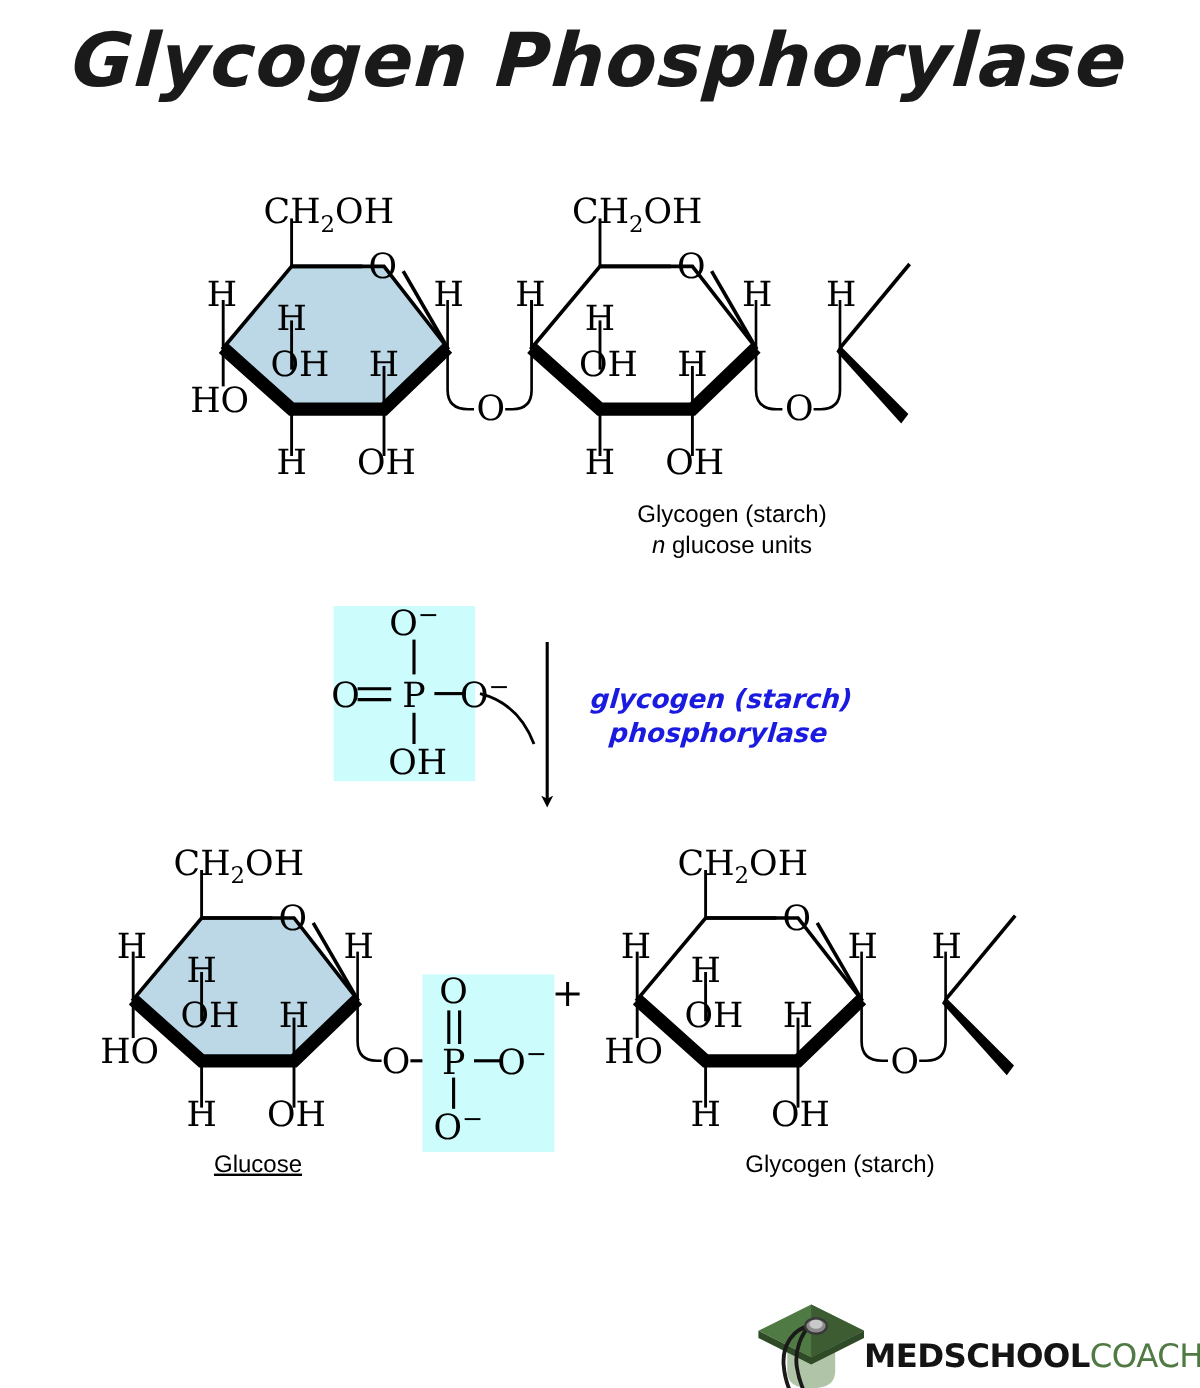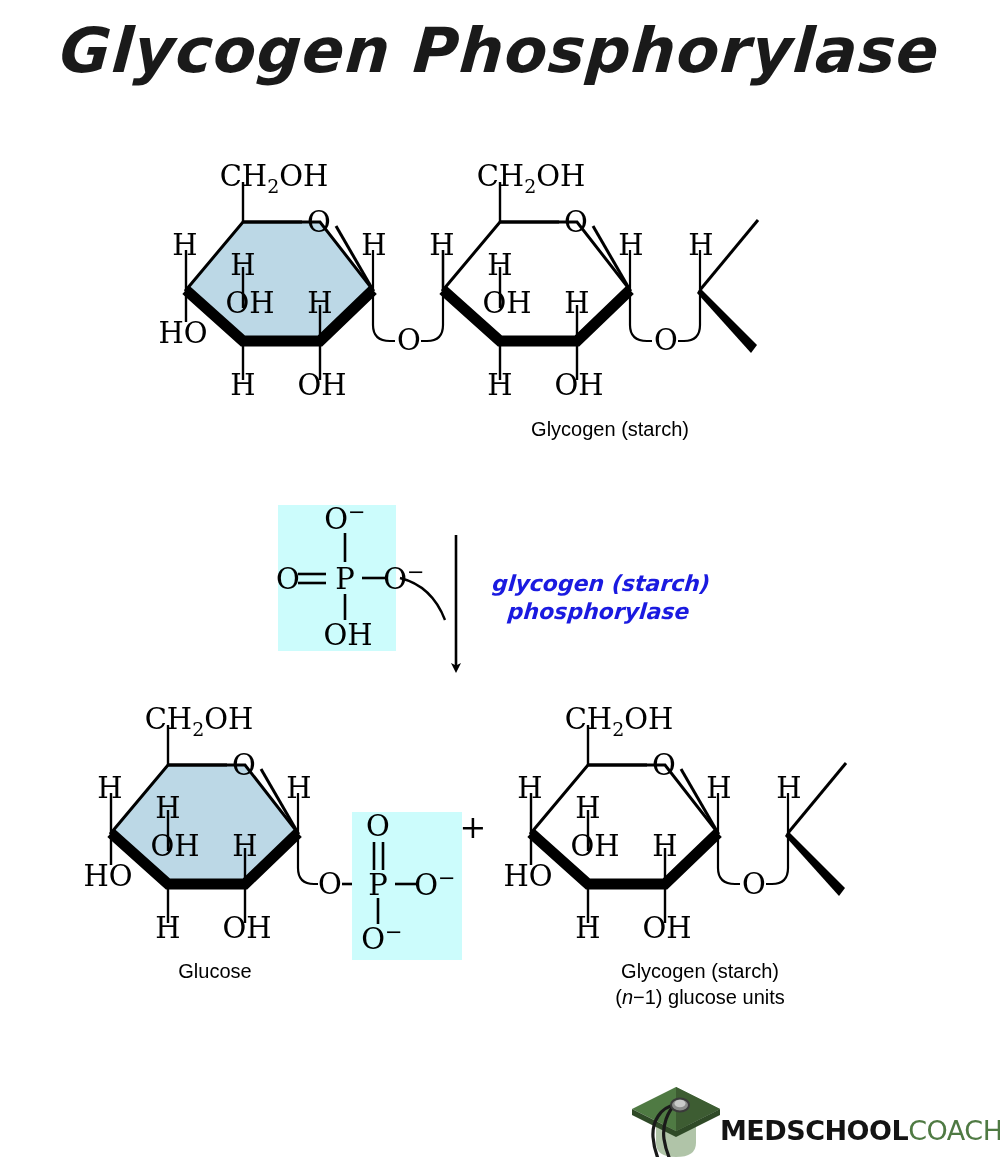--- a/index.html
+++ b/index.html
@@ -285,31 +285,31 @@
 
   <div style="position:absolute;left:455px;top:570px;width:290px;text-align:center;
               font-family:'DejaVu Sans',sans-serif;font-size:22px;font-weight:700;
               font-style:italic;line-height:28px;color:#1a1ae0;transform:skewX(-5deg);">
     <div>glycogen (starch)</div>
     <div>phosphorylase</div>
   </div>
 
   <div class="caption" style="left:450px;top:416px;width:320px;">
     <div>Glycogen (starch)</div>
-  </div>
-
-  <div class="caption" style="left:90px;top:958px;width:250px;">
+    <div>
+      <span class="ital">n</span><span> glucose units</span>
+    </div>
+  </div>
+
+  <div class="caption" style="left:90px;top:958px;width:250px;text-decoration:underline;">
     <div>Glucose</div>
   </div>
 
   <div class="caption" style="left:540px;top:958px;width:320px;">
     <div>Glycogen (starch)</div>
-    <div>
-      <span>(</span><span class="ital">n</span><span>−1) glucose units</span>
-    </div>
   </div>
 
   <div class="logo">
     <svg width="100" height="104" viewBox="0 0 100 104">
 
       <path d="M28,44 L28,62 Q28,76 48,76 Q68,76 68,62 L68,44 Z" fill="#6f9460" opacity="0.55"></path>
 
       <polygon points="48,6 92,28 48,50 4,28" fill="#4f7a43"></polygon>
       <polygon points="48,6 92,28 48,50" fill="#3d5c32"></polygon>
       <polygon points="48,50 4,28 4,34 48,56 92,34 92,28" fill="#2f4a27"></polygon>

